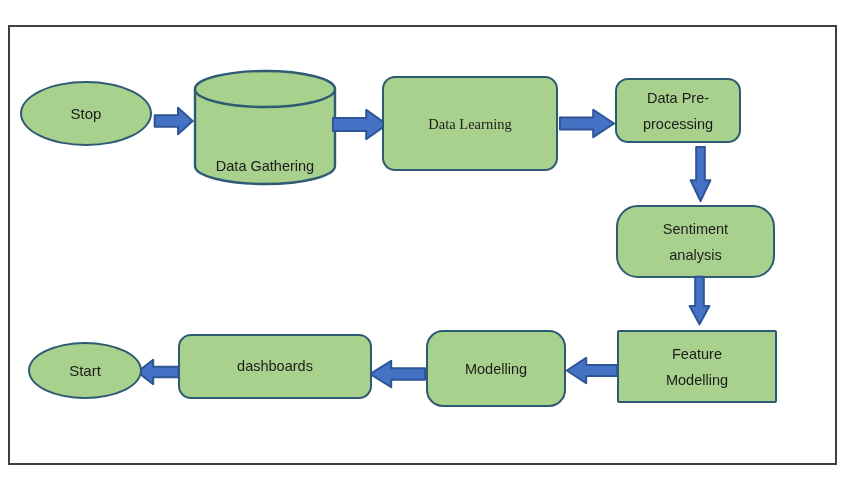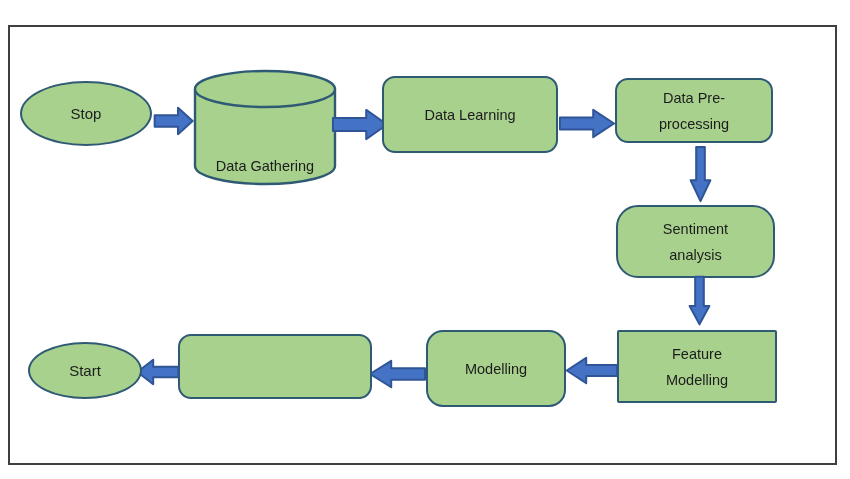--- a/index.html
+++ b/index.html
@@ -82,29 +82,29 @@
   </svg>
   <div class="cyl-label">
     <div>Data Gathering</div>
   </div>
 </div>
 
 <svg class="arrow" style="left:332px;top:109px;width:57px;height:31px;" viewBox="0 0 60 34" preserveAspectRatio="none">
   <polygon points="1,10 36,10 36,1 58,17 36,33 36,24 1,24" vector-effect="non-scaling-stroke"></polygon>
 </svg>
 
-<div class="node rounded" style="left:382px;top:76px;width:176px;height:77px;border-radius:13px;">
+<div class="node rounded" style="left:382px;top:76px;width:176px;height:95px;border-radius:13px;font-family:Liberation Serif, serif;">
   <span>Data Learning</span>
 </div>
 
 <svg class="arrow" style="left:559px;top:109px;width:57px;height:29px;" viewBox="0 0 60 34" preserveAspectRatio="none">
   <polygon points="1,10 36,10 36,1 58,17 36,33 36,24 1,24" vector-effect="non-scaling-stroke"></polygon>
 </svg>
 
-<div class="node rounded" style="left:615px;top:78px;width:158px;height:65px;border-radius:13px;">
+<div class="node rounded" style="left:615px;top:78px;width:126px;height:65px;border-radius:13px;">
   <span>Data Pre-</span>
   <span>processing</span>
 </div>
 
 <svg class="arrow" style="left:690px;top:146px;width:21px;height:57px;" viewBox="0 0 34 60" preserveAspectRatio="none">
   <polygon points="10,1 24,1 24,36 33,36 17,58 1,36 10,36" vector-effect="non-scaling-stroke"></polygon>
 </svg>
 
 <div class="node rounded" style="left:616px;top:205px;width:159px;height:73px;border-radius:22px;">
   <span>Sentiment</span>
@@ -126,20 +126,21 @@
 
 <div class="node rounded" style="left:426px;top:330px;width:140px;height:77px;border-radius:17px;text-align:center;">
   <span>Modelling</span>
 </div>
 
 <svg class="arrow" style="left:368px;top:360px;width:58px;height:28px;" viewBox="0 0 60 34" preserveAspectRatio="none">
   <polygon points="59,10 24,10 24,1 2,17 24,33 24,24 59,24" vector-effect="non-scaling-stroke"></polygon>
 </svg>
 
 <div class="node rounded" style="left:178px;top:334px;width:194px;height:65px;border-radius:13px;line-height:25px;">
+  <span>dashboards</span>
 </div>
 
 <svg class="arrow" style="left:136px;top:359px;width:43px;height:26px;" viewBox="0 0 60 34" preserveAspectRatio="none">
   <polygon points="59,10 24,10 24,1 2,17 24,33 24,24 59,24" vector-effect="non-scaling-stroke"></polygon>
 </svg>
 
 <div class="node ellipse" style="left:28px;top:342px;width:114px;height:57px;">
   <span>Start</span>
 </div>
 

